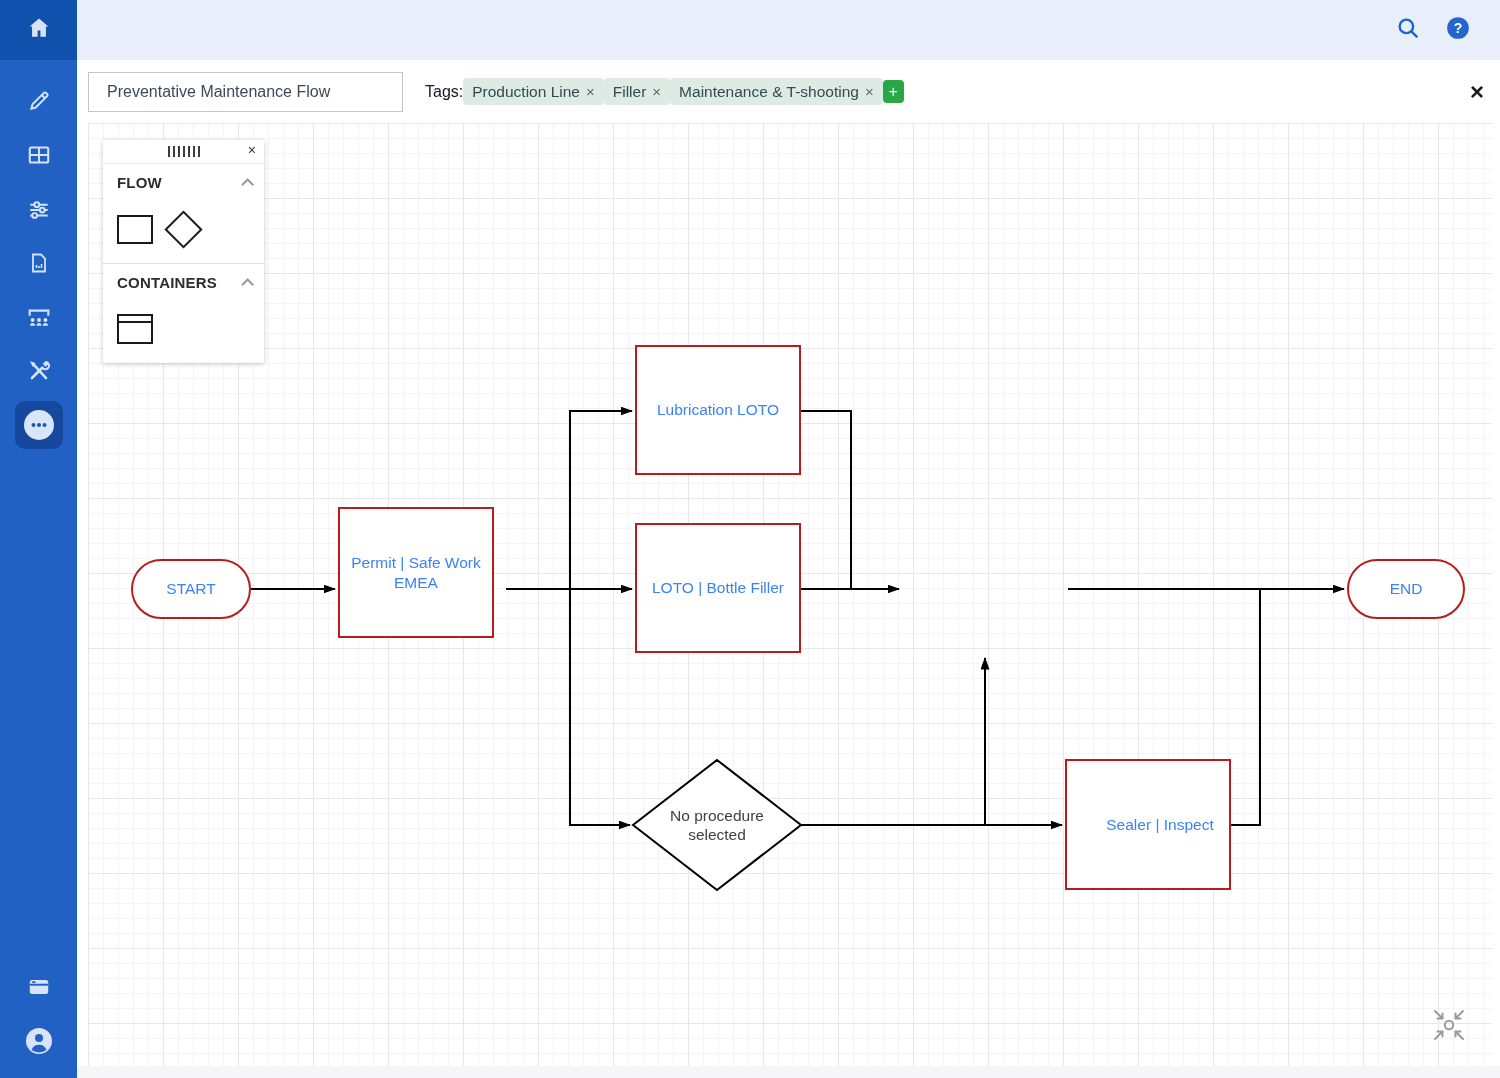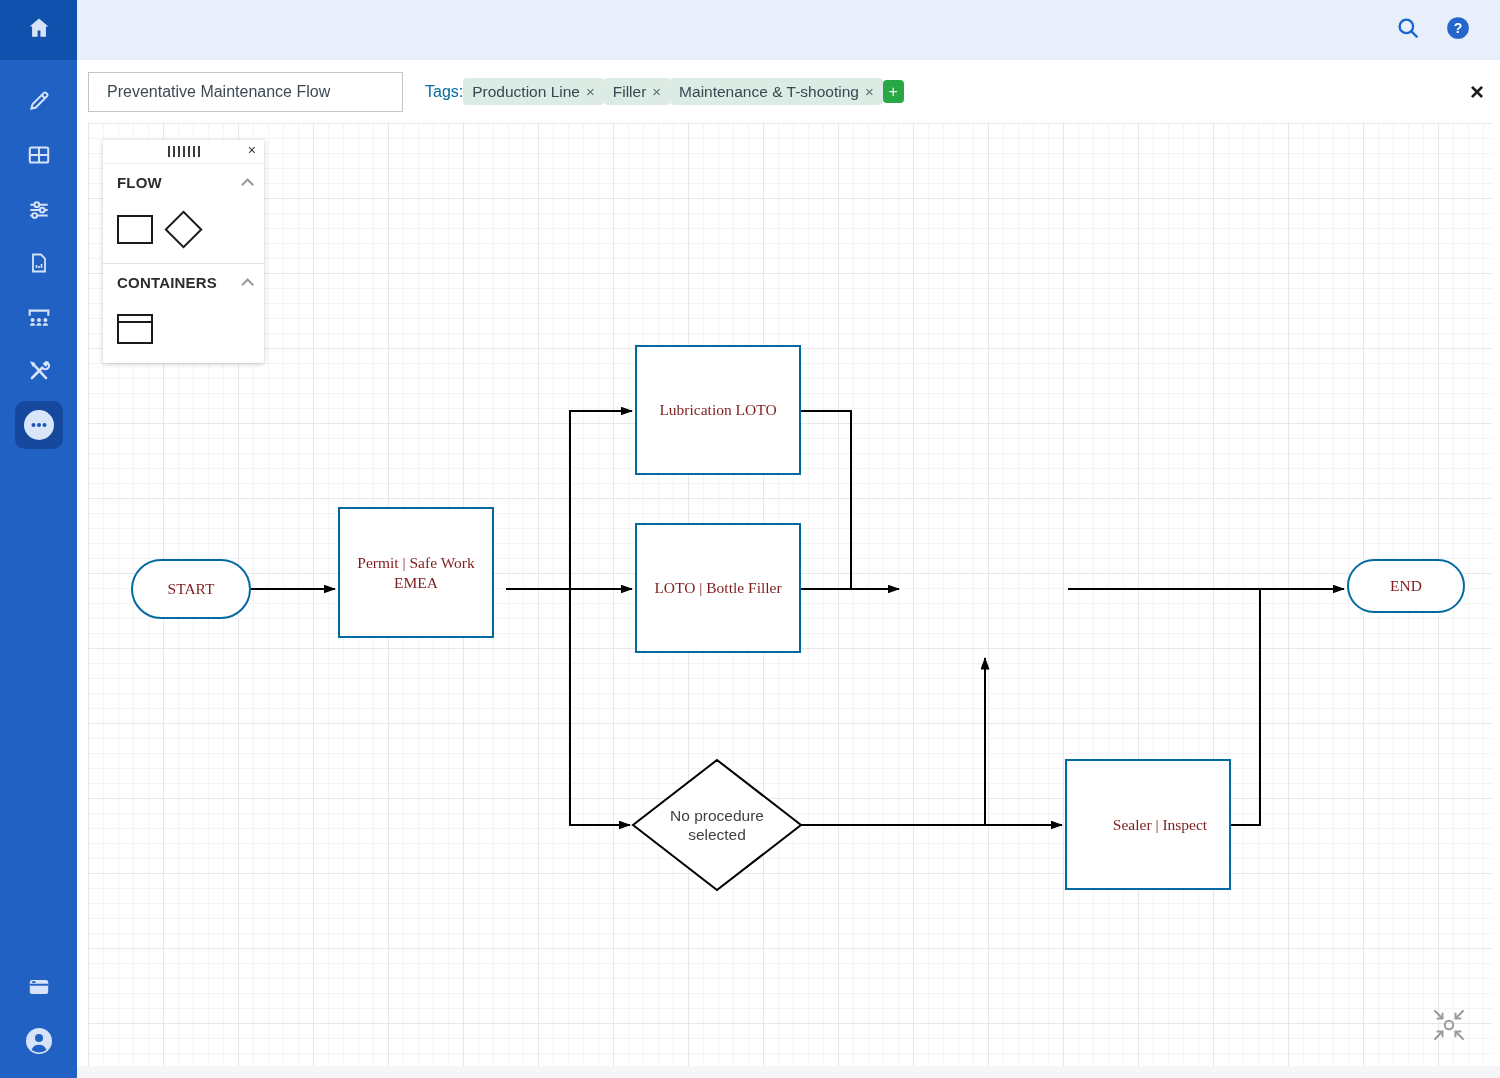--- a/index.html
+++ b/index.html
@@ -26,21 +26,21 @@
   .header .hicon { width:36px; height:36px; display:flex; align-items:center;
                    justify-content:center; cursor:pointer; }
   .header .gap { width:14px; } .header .endgap { width:24px; }
 
   
   .toolbar { position:absolute; left:77px; top:60px; width:1423px; height:63px;
              background:#fff; display:flex; align-items:center; }
   .title-input { margin-left:11px; width:315px; height:40px; border:1px solid #c4c4c4;
                  padding:0 18px; font-size:16px; color:#3d4a55; outline:none;
                  font-family:"Liberation Sans", sans-serif; background:#fff; }
-  .tags-label { margin-left:22px; font-size:16px; color:#0369a1; }
+  .tags-label { margin-left:22px; font-size:16px; color:#0f172a; }
   .tags-wrap { display:flex; align-items:center; margin-left:0; }
   .tag { background:#dcece5; border-radius:4px; height:27px; padding:0 9px;
          display:flex; align-items:center; font-size:15.5px; color:#374852; cursor:default; }
   .tag .rm { margin-left:6px; color:#5c6b74; font-size:15px; cursor:pointer; }
   .add-tag { width:21px; height:23px; background:#28a745; border-radius:4px; border:none;
              color:#eaf6ee; font-size:16px; line-height:1; display:flex; align-items:center;
              justify-content:center; cursor:pointer; }
   .tb-close { margin-left:auto; margin-right:16px; font-size:24px; color:#1c1c1c;
               cursor:pointer; line-height:1; font-weight:bold; }
 
@@ -54,23 +54,23 @@
               linear-gradient(90deg, #f4f4f5 1px, transparent 1px);
             background-size:75px 75px,75px 75px,15px 15px,15px 15px; }
   .bottom-strip { position:absolute; left:77px; top:1066px; width:1423px; height:12px;
                   background:#f6f6f8; }
 
   
   .edges { position:absolute; left:0; top:0; width:1500px; height:1078px;
            pointer-events:none; }
 
   
-  .node { position:absolute; background:#fff; border:2px solid #0369a1;
+  .node { position:absolute; background:#fff; border:2px solid #b91c1c;
           display:flex; align-items:center; justify-content:center; text-align:center;
-          font-size:15.5px; color:#7f1d1d; line-height:1.25; padding:0 8px; cursor:move;font-family:Liberation Serif, serif; }
+          font-size:15.5px; color:#3b82f6; line-height:1.25; padding:0 8px; cursor:move; }
   .terminal { border-radius:30px; }
   .diamond-label { position:absolute; display:flex; align-items:center; justify-content:center;
                    text-align:center; font-size:15.5px; color:#404040; line-height:1.25; cursor:move; }
 
   
   .palette { position:absolute; left:103px; top:140px; width:161px; background:#fff;
              border-radius:2px; box-shadow:0 1px 5px rgba(0,0,0,.22); z-index:5; }
   .pal-head { height:24px; display:flex; align-items:center; border-bottom:1px solid #ededed;
               position:relative; cursor:grab; }
   .pal-grip { margin:0 auto; width:32px; height:11px;
@@ -263,21 +263,21 @@
     </g>
     <polygon points="717,760 801,825 717,890 633,825" fill="#fff" stroke="#000" stroke-width="2"></polygon>
   </svg>
 
   <div class="node terminal" style="left:131px;top:559px;width:120px;height:60px;">START</div>
   <div class="node" style="left:338px;top:507px;width:156px;height:131px;">Permit | Safe Work EMEA</div>
   <div class="node" style="left:635px;top:345px;width:166px;height:130px;">Lubrication LOTO</div>
   <div class="node" style="left:635px;top:523px;width:166px;height:130px;">LOTO | Bottle Filler</div>
   <div class="diamond-label" style="left:652px;top:780px;width:130px;height:90px;">No procedure selected</div>
   <div class="node" style="left:1065px;top:759px;width:166px;height:131px;padding-left:32px;">Sealer | Inspect</div>
-  <div class="node terminal" style="left:1347px;top:559px;width:118px;height:54px;">END</div>
+  <div class="node terminal" style="left:1347px;top:559px;width:118px;height:60px;">END</div>
 
   <div class="palette">
     <div class="pal-head">
       <div class="pal-grip"></div>
       <span class="pal-close">×</span>
     </div>
     <div class="pal-section">
       <div class="pal-title-row">
         <span class="pal-title">FLOW</span>
         <span class="chev-up"></span>

